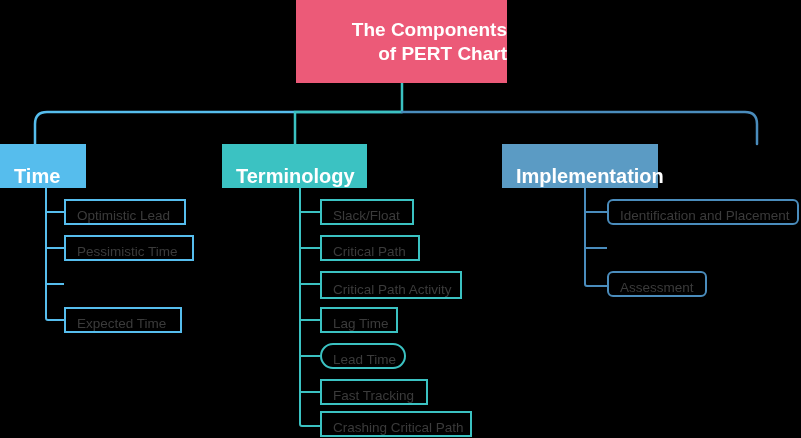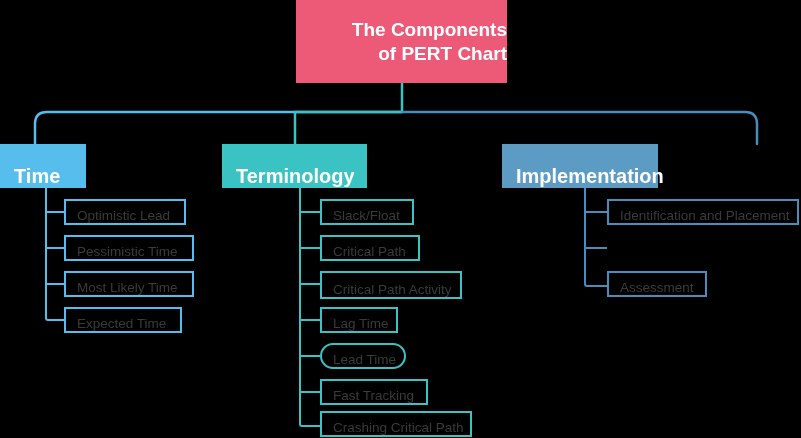--- a/index.html
+++ b/index.html
@@ -94,23 +94,20 @@
   <div class="node branch-node" style="left:0px; top:144px; width:86px; height:44px; background:#56BDED;">
     <span>Time</span>
   </div>
 
   <div class="node leaf-node" style="left:64px; top:199px; width:122px; height:26px; border-color:#56BDED;">
     <span>Optimistic Lead</span>
   </div>
   <div class="node leaf-node" style="left:64px; top:235px; width:130px; height:26px; border-color:#56BDED;">
     <span>Pessimistic Time</span>
   </div>
-  <div class="node leaf-node" style="left:64px; top:271px; width:130px; height:26px; border-color:#56BDED;">
-    <span>Most Likely Time</span>
-  </div>
   <div class="node leaf-node" style="left:64px; top:307px; width:118px; height:26px; border-color:#56BDED;">
     <span>Expected Time</span>
   </div>
 
   <div class="node branch-node" style="left:222px; top:144px; width:145px; height:44px; background:#3BC2C2;">
     <span>Terminology</span>
   </div>
 
   <div class="node leaf-node" style="left:320px; top:199px; width:94px; height:26px; border-color:#3BC2C2;">
     <span>Slack/Float</span>
@@ -131,20 +128,20 @@
     <span>Fast Tracking</span>
   </div>
   <div class="node leaf-node" style="left:320px; top:411px; width:152px; height:26px; border-color:#3BC2C2;">
     <span>Crashing Critical Path</span>
   </div>
 
   <div class="node branch-node" style="left:502px; top:144px; width:156px; height:44px; background:#5B9BC4;">
     <span>Implementation</span>
   </div>
 
-  <div class="node leaf-node" style="left:607px; top:199px; width:192px; height:26px; border-color:#4A8CBC;">
+  <div class="node leaf-node" style="left:607px; top:199px; width:192px; height:26px; border-color:#4A8CBC;border-radius:6px;">
     <span>Identification and Placement</span>
   </div>
-  <div class="node leaf-node" style="left:607px; top:271px; width:100px; height:26px; border-color:#4A8CBC;">
+  <div class="node leaf-node" style="left:607px; top:271px; width:100px; height:26px; border-color:#4A8CBC;border-radius:6px;">
     <span>Assessment</span>
   </div>
 
 </div>
 
 </body></html>

